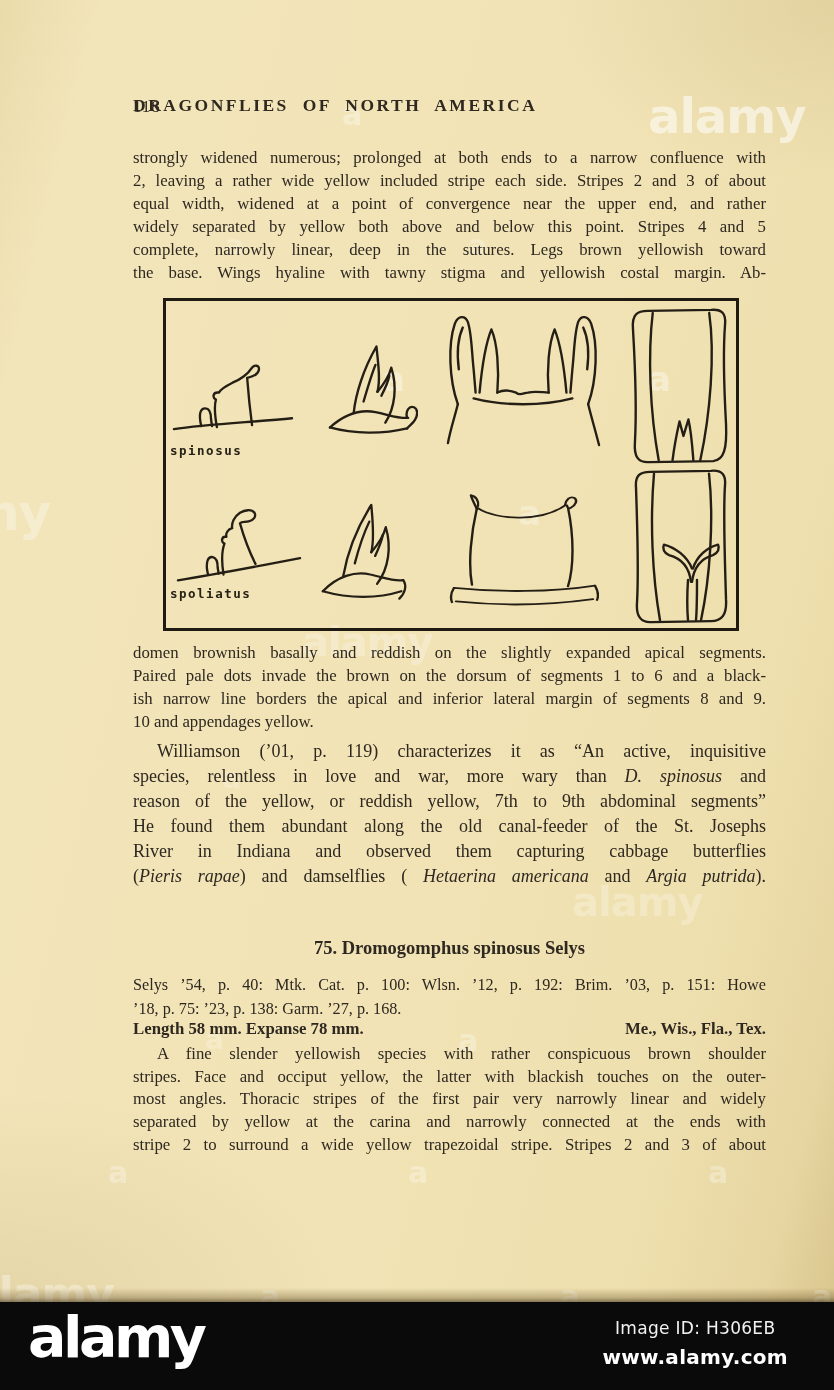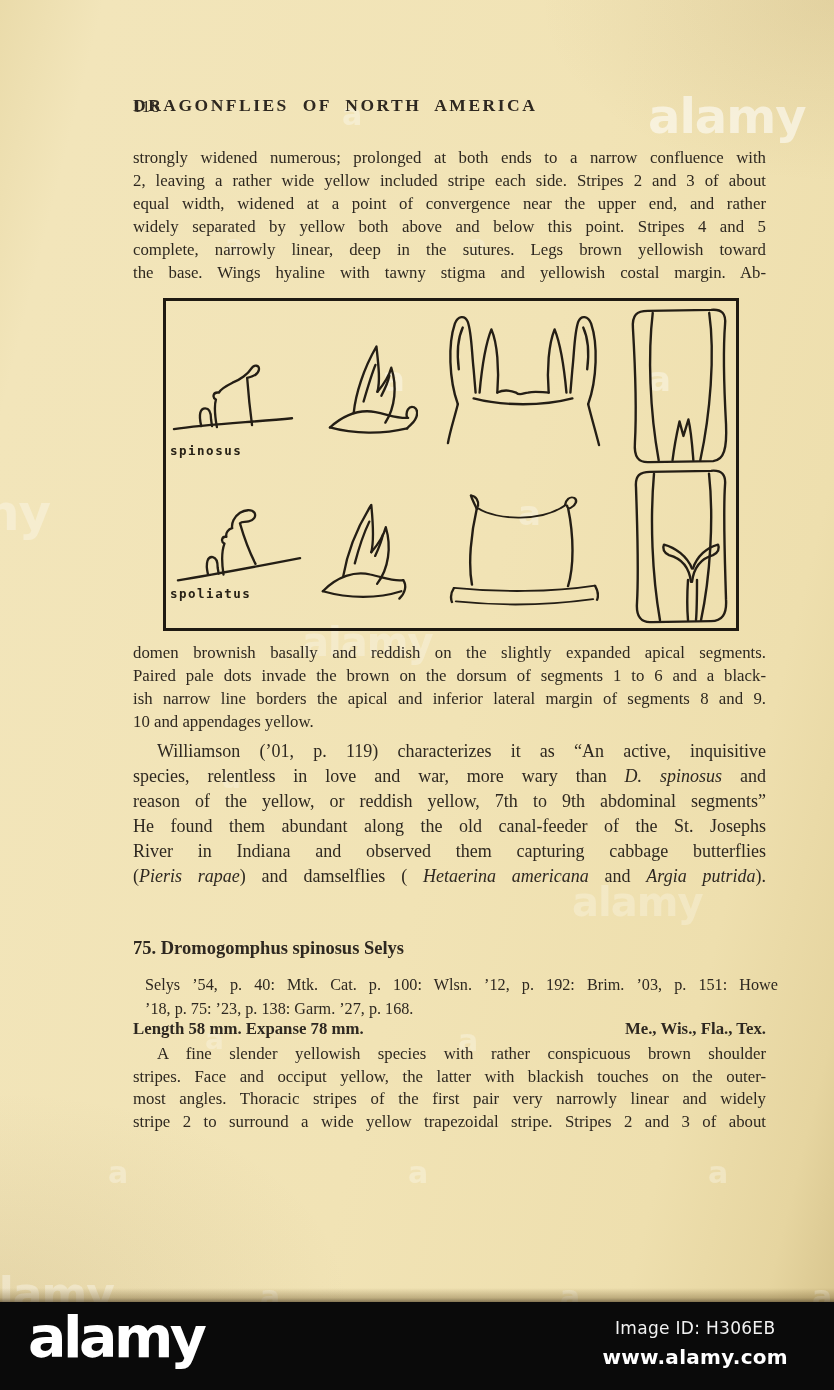--- a/index.html
+++ b/index.html
@@ -33,26 +33,26 @@
   .pageno{position:absolute;left:133px;top:97px;font-size:17px;letter-spacing:1px;}
   .runhead{
     position:absolute;left:133px;top:95px;width:633px;
     font-weight:600;font-size:17.5px;letter-spacing:2.5px;word-spacing:7px;
   }
   .col{position:absolute;left:133px;width:633px;}
   .jline{text-align:justify;text-align-last:justify;}
   .lline{text-align:left;}
   .body-sz{font-size:16.8px;line-height:23px;}
   .will-sz{font-size:18px;line-height:25px;}
-  .cit-sz{font-size:16.2px;line-height:24px;margin-left:12px;}
+  .cit-sz{font-size:16.2px;line-height:24px;}
   .desc-sz{font-size:16.8px;line-height:22.7px;}
   .indent{padding-left:24px;}
   .sc{font-size:.8em;letter-spacing:.5px;}
   .species-head{
-    position:absolute;left:133px;top:938px;width:633px;text-align:left;
+    position:absolute;left:133px;top:938px;width:633px;text-align:center;
     font-weight:bold;font-size:18.5px;
   }
   .measure-row{position:absolute;left:133px;top:1019px;width:633px;font-weight:bold;font-size:16.8px;}
   .measure-row .range{float:right;}
   
   .figbox{
     position:absolute;left:163px;top:298px;width:570px;height:327px;
     border:3px solid #1f1a12;
     font-weight:bold;
   }
@@ -227,20 +227,21 @@
     </div>
     <div class="measure-row">
       <span class="range">Me., Wis., Fla., Tex.</span>
       <span>Length 58 mm.  Expanse 78 mm.</span>
     </div>
 
     <div class="col desc-sz" style="top:1043px">
       <div class="jline indent">A fine slender yellowish species with rather conspicuous brown shoulder</div>
       <div class="jline">stripes.  Face and occiput yellow, the latter with blackish touches on the outer-</div>
       <div class="jline">most angles.  Thoracic stripes of the first pair very narrowly linear and widely</div>
+      <div class="jline">separated by yellow at the carina and narrowly connected at the ends with</div>
       <div class="jline">stripe 2 to surround a wide yellow trapezoidal stripe.  Stripes 2 and 3 of about</div>
     </div>
 
   </div>
 
   <div class="footer">
     <div class="logo">alamy</div>
     <div class="idblock">
       <div class="imgid">Image ID: H306EB</div>
       <div class="url">www.alamy.com</div>

